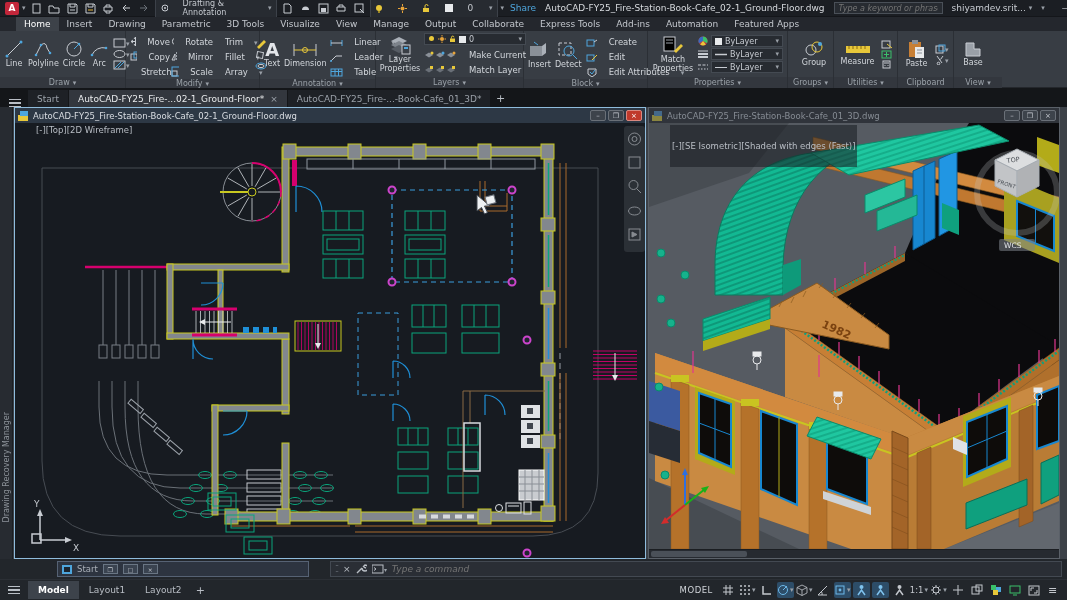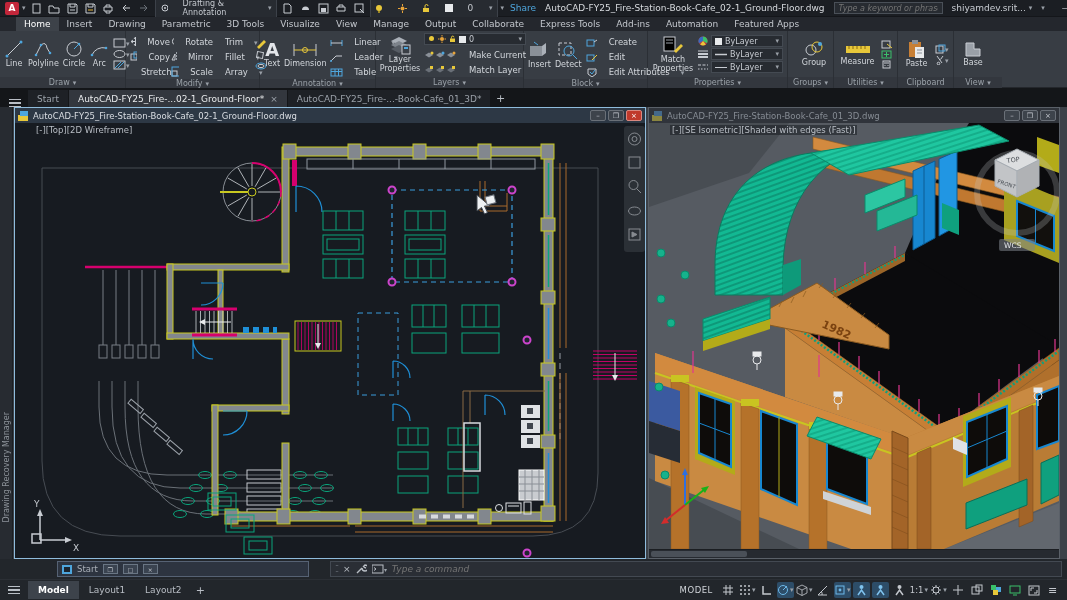--- a/index.html
+++ b/index.html
@@ -1080,21 +1080,21 @@
             <rect x="2" y="0" width="8" height="5" fill="#44698a"></rect>
           </svg>
         <span>AutoCAD-FY25_Fire-Station-Book-Cafe_01_3D.dwg</span>
         <span style="margin-left:auto;display:flex;gap:2px">
           <span class="wbtn">–</span>
           <span class="wbtn">❒</span>
           <span class="wbtn">×</span>
         </span>
       </div>
       <div class="canvas">
-        <span class="vplbl" style="background:rgba(23,27,33,.55);padding:0 2px">[-][SE Isometric][Shaded with edges (Fast)]</span>
+        <span class="vplbl" style="background:rgba(23,27,33,.55);padding:16px 2px">[-][SE Isometric][Shaded with edges (Fast)]</span>
         <svg viewBox="0 0 410 426" style="width:100%;height:100%">
           <defs>
             <pattern id="awn" width="5" height="5" patternUnits="userSpaceOnUse" patternTransform="rotate(-20)">
               <rect width="5" height="5" fill="#12b993"></rect>
                 <line x1="0" y1="1" x2="5" y2="1" stroke="#0b8a6e" stroke-width="1.4"></line>
             </pattern>
             <pattern id="awn2" width="5" height="5" patternUnits="userSpaceOnUse" patternTransform="rotate(-18)">
               <rect width="5" height="5" fill="#1fc7a0"></rect>
                 <line x1="0" y1="1" x2="5" y2="1" stroke="#0fa07e" stroke-width="1.3"></line>
             </pattern>

